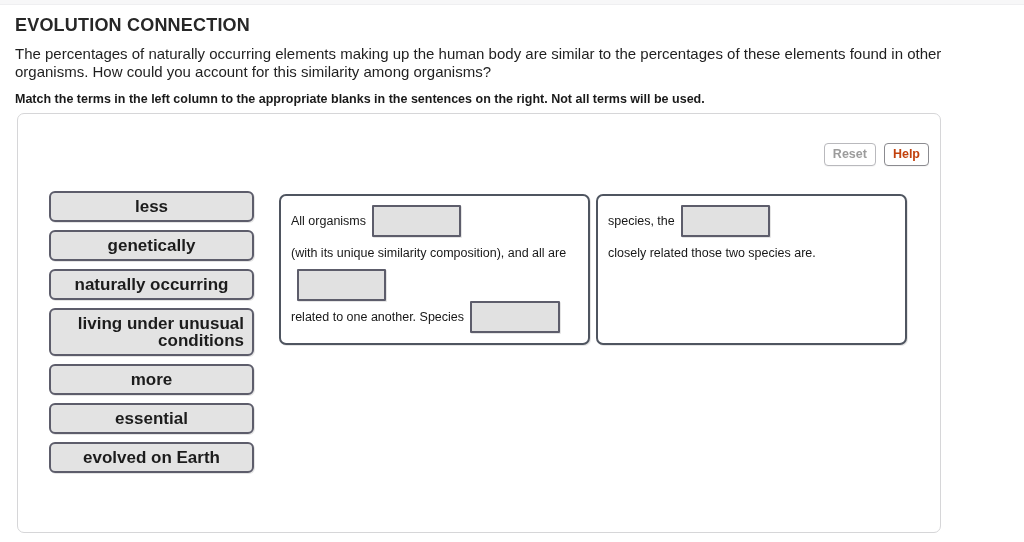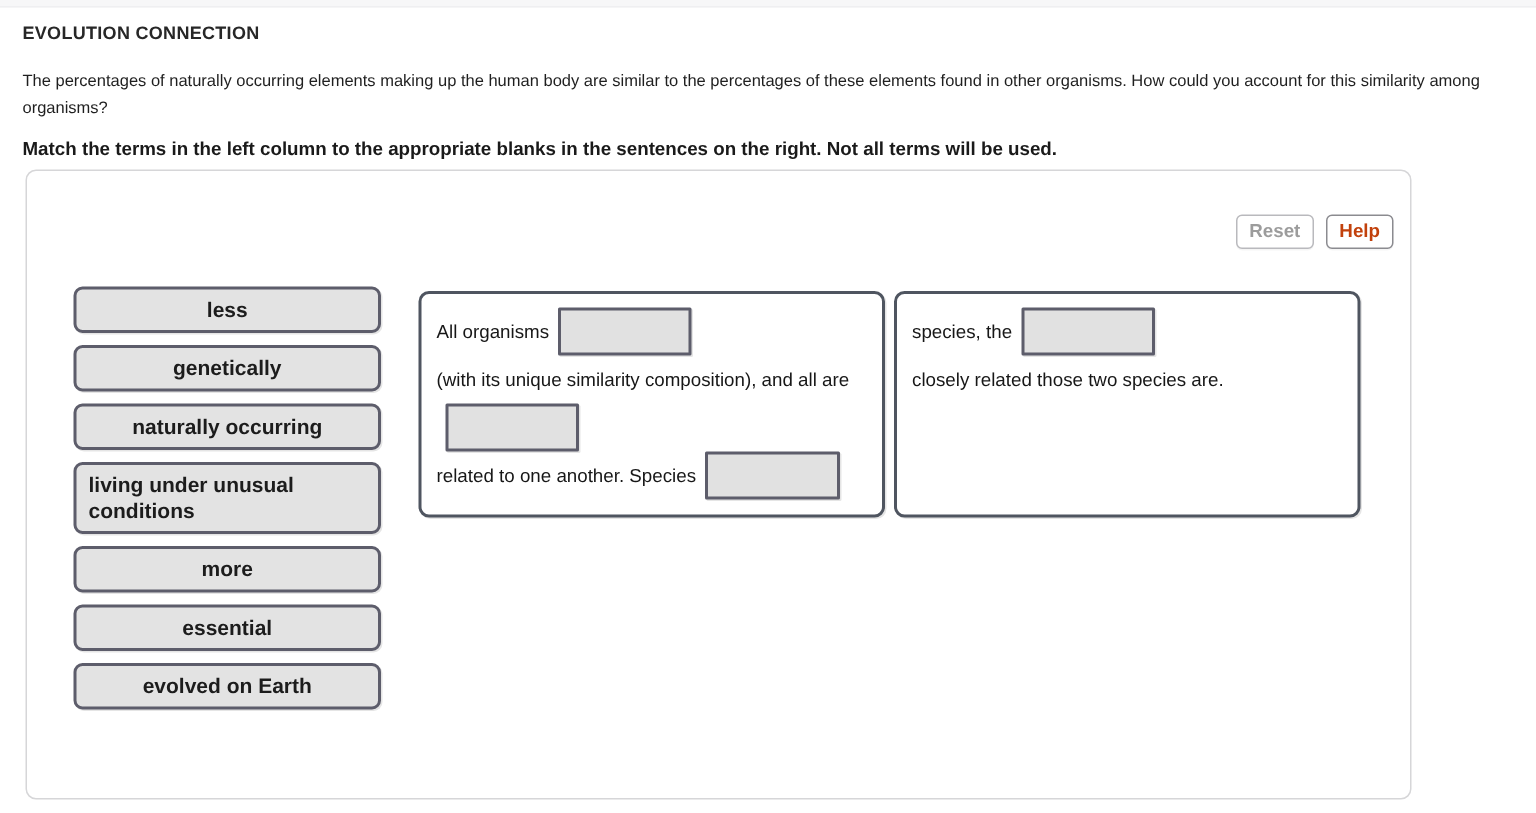--- a/index.html
+++ b/index.html
@@ -26,31 +26,31 @@
   .page {
     position: absolute;
     left: 0; top: 5px;
     width: 1024px;
     height: 537px;
   }
   .section-title {
     position: absolute;
     left: 15px;
     top: 10px;
-    font-size: 12px;
+    font-size: 18px;
     font-weight: bold;
     letter-spacing: 0.2px;
     color: #272727;
   }
   .prompt {
     position: absolute;
     left: 15px;
     top: 40px;
     width: 998px;
-    font-size: 11px;
+    font-size: 15px;
     line-height: 18px;
     color: #1f1f1f;
   }
   .instruction {
     position: absolute;
     left: 15px;
     top: 85px;
     width: 998px;
     font-size: 12.5px;
     font-weight: bold;
@@ -101,26 +101,26 @@
     flex-direction: column;
     gap: 8px;
   }
   .term-tile {
     box-sizing: border-box;
     width: 205px;
     min-height: 29px;
     display: flex;
     align-items: center;
     justify-content: center;
-    text-align: left;
+    text-align: right;
     padding: 5px 8px;
     background: #e3e3e3;
     border: 2px solid #5d5d6b;
     border-radius: 6px;
-    font-size: 14px;
+    font-size: 17px;
     font-weight: bold;
     color: #1c1c1c;
     line-height: 17px;
     box-shadow: 1px 1px 0 rgba(0,0,0,0.10);
   }
   .sentences {
     position: absolute;
     left: 261px;
     top: 80px;
     width: 628px;

